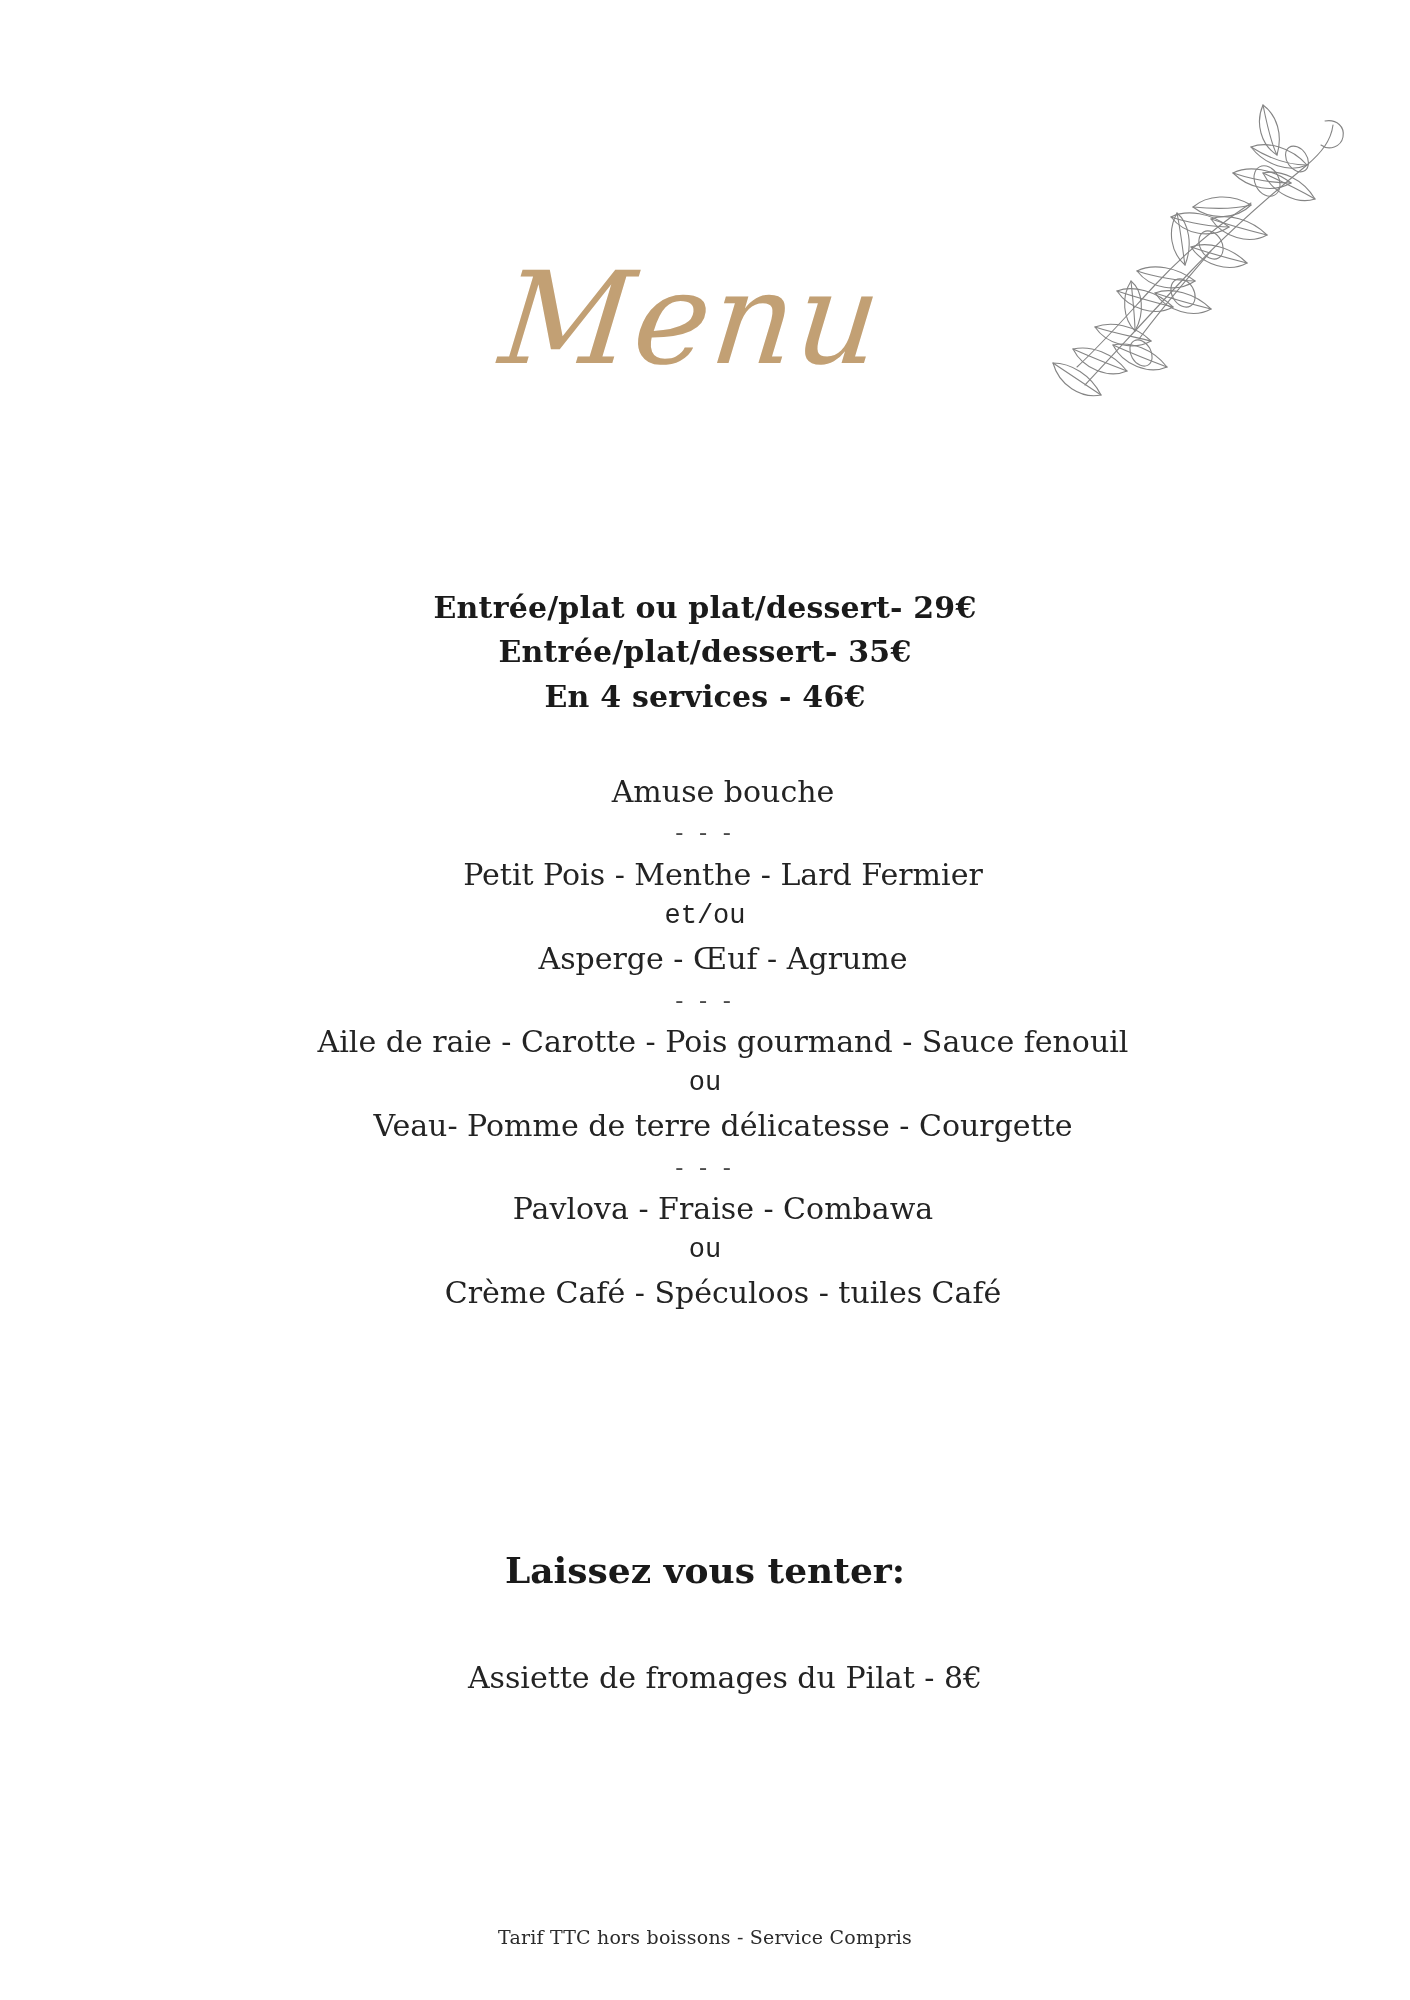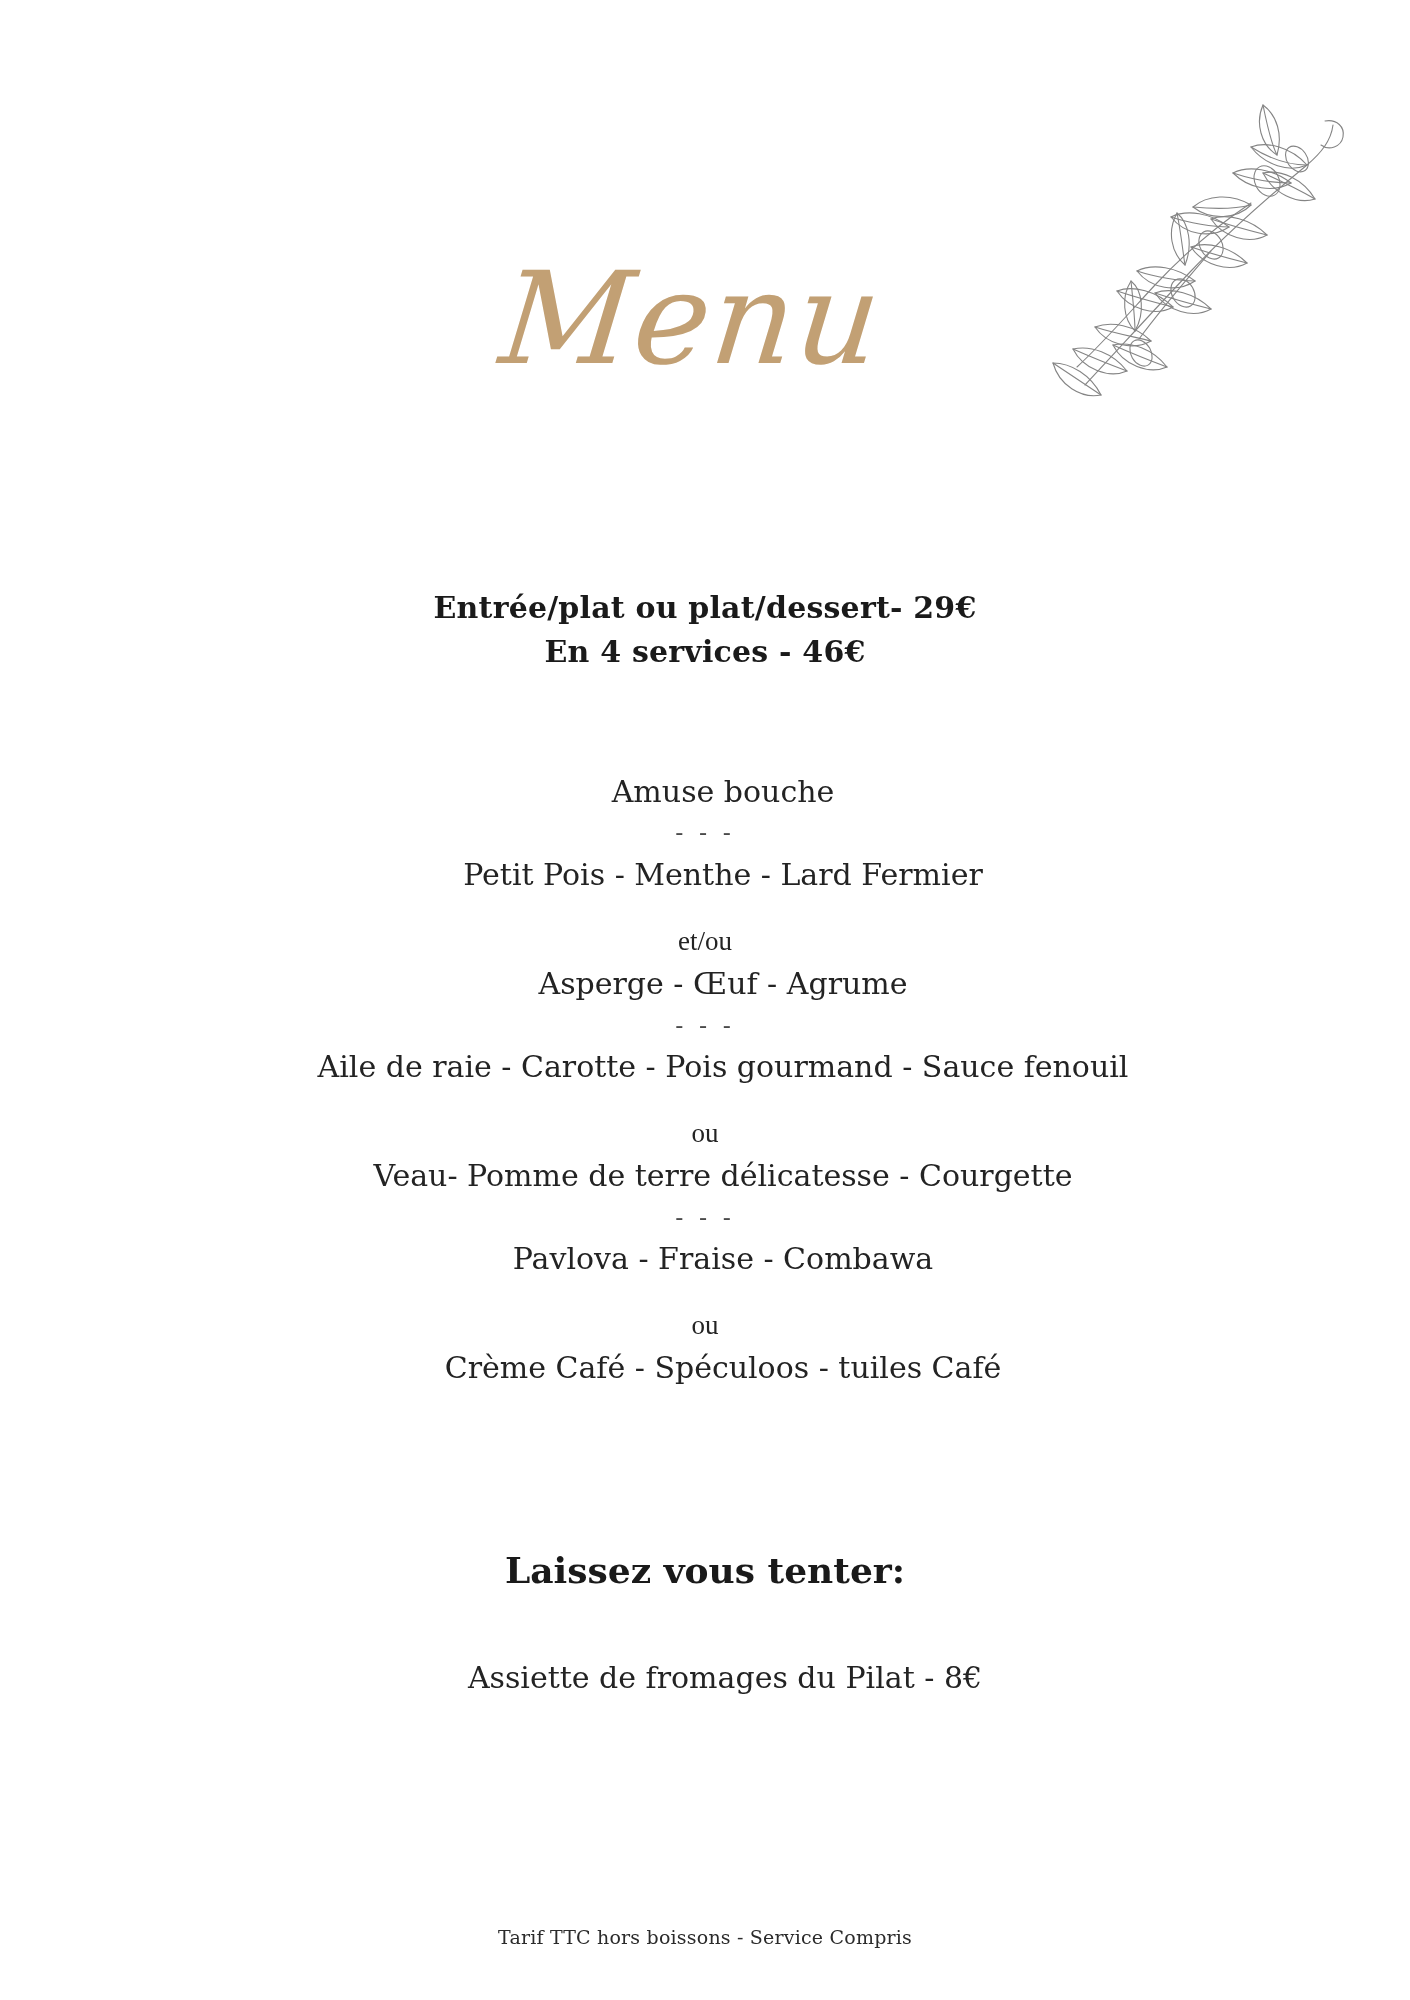--- a/index.html
+++ b/index.html
@@ -84,26 +84,25 @@
   }
   .courses .dish {
     font-family: "DejaVu Serif", serif;
     font-weight: 400;
     font-size: 30px;
     line-height: 1.48;
     color: #232323;
     margin-left: 36px;
   }
   .courses .conj {
-    font-family: Liberation Serif, serif;
+    font-family: Liberation Mono, monospace;
     font-weight: 400;
     font-size: 27px;
     line-height: 1.48;
     color: #232323;
-    margin-top: 25px;
   }
   .courses .sep {
     font-family: "DejaVu Serif", serif;
     font-weight: 400;
     font-size: 24px;
     line-height: 1.6;
     letter-spacing: 4px;
     color: #4a4a4a;
   }
 
@@ -218,20 +217,21 @@
       </g>
     </svg>
   </div>
 
   <div class="title-wrap">
     <h1 class="menu-title">Menu</h1>
   </div>
 
   <div class="prices">
     <div class="line">Entrée/plat ou plat/dessert- 29€</div>
+    <div class="line">Entrée/plat/dessert- 35€</div>
     <div class="line">En 4 services - 46€</div>
   </div>
 
   <div class="courses">
     <div class="dish">Amuse bouche</div>
     <div class="sep">- - -</div>
     <div class="dish">Petit Pois - Menthe - Lard Fermier</div>
     <div class="conj">et/ou</div>
     <div class="dish">Asperge - Œuf - Agrume</div>
     <div class="sep">- - -</div>

